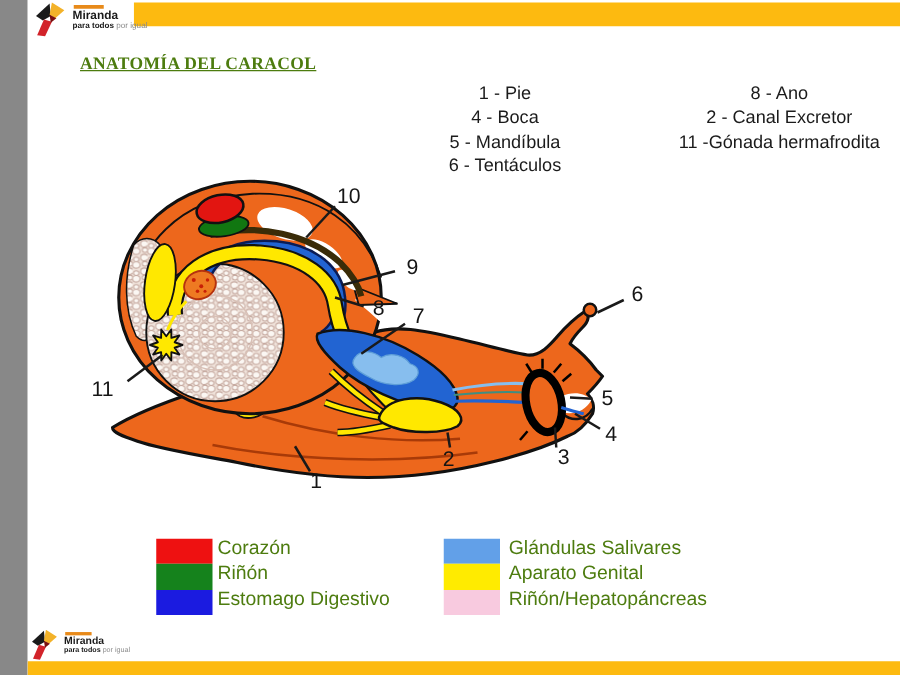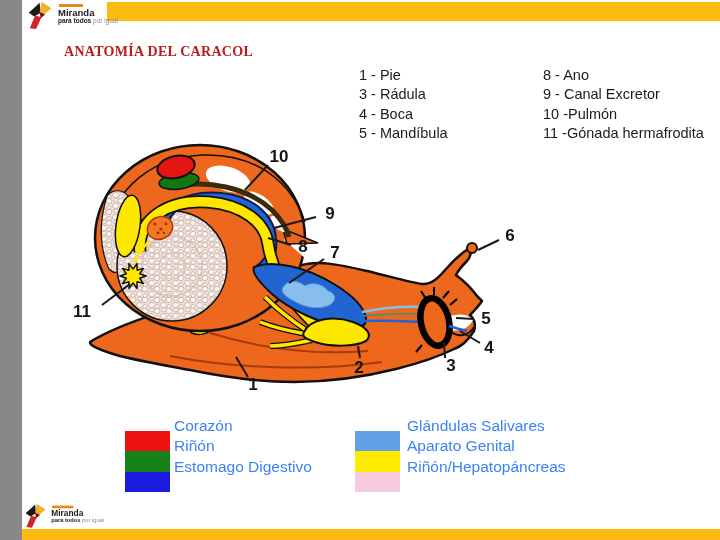--- a/index.html
+++ b/index.html
@@ -15,36 +15,36 @@
   .logo.bottom-logo{left:2px;top:503px;width:80px;height:27px;transform:scale(.88);transform-origin:top left;}
   .logo svg{width:29px;height:29px;flex:0 0 auto;}
   .logo-text{margin-left:2px;line-height:1;}
   .logo-micro{width:24px;height:2.5px;background:#E88A1A;margin:3px 0 1px 1px;}
   .logo-name{font-weight:bold;font-size:9.5px;color:#1a1a1a;letter-spacing:0;}
   .logo-tagline{font-size:6.5px;color:#1a1a1a;margin-top:1px;white-space:nowrap;}
   .logo-tagline .bold{font-weight:bold;}
   .logo-tagline .lite{color:#8a8a8a;}
 
   .title{position:absolute;left:42px;top:44px;margin:0;
-         font:bold 14px "Liberation Serif",serif;color:#b91c1c;letter-spacing:.3px;}
-
-  .list{position:absolute;top:66px;font-size:14.5px;line-height:19.3px;color:#1b1b1b;white-space:nowrap;}
+         font:bold 14px "Liberation Serif",serif;color:#4d7c0f;letter-spacing:.3px;text-decoration:underline;}
+
+  .list{position:absolute;top:66px;font-size:14.5px;line-height:19.3px;color:#1b1b1b;white-space:nowrap;text-align:center;}
   .list.left{left:337px;}
   .list.right{left:521px;}
 
   .diagram{position:absolute;left:55px;top:135px;width:460px;height:272px;}
 
   .co{position:absolute;transform:translate(-50%,-50%);
-      font-weight:bold;font-size:17px;color:#151515;white-space:nowrap;}
+      font-weight:normal;font-size:17px;color:#151515;white-space:nowrap;}
 
   .legend-swatches{position:absolute;top:431px;width:45px;}
   .legend-swatches .sw{width:45px;height:20.3px;}
   .legend-swatches.ls-left{left:103px;}
   .legend-swatches.ls-right{left:333px;}
-  .legend-labels{position:absolute;top:416px;font-size:15.5px;line-height:20.3px;color:#3b82f6;white-space:nowrap;}
+  .legend-labels{position:absolute;top:429px;font-size:15.5px;line-height:20.3px;color:#4d7c0f;white-space:nowrap;}
   .legend-labels.ll-left{left:152px;}
   .legend-labels.ll-right{left:385px;}
 </style>
 </head>
 <body>
 
 <div class="slide">
 
   <div class="ribbon top" style="background: rgb(253, 186, 16);"></div>
 
@@ -59,28 +59,27 @@
       <div class="logo-micro"></div>
       <div class="logo-name">Miranda</div>
       <div class="logo-tagline"><span class="bold">para todos</span><span class="lite"> por igual</span></div>
     </div>
   </div>
 
   <h1 class="title">ANATOMÍA DEL CARACOL</h1>
 
   <div class="list left">
     <div>1 - Pie</div>
-    <div>3 - Rádula</div>
     <div>4 - Boca</div>
     <div>5 - Mandíbula</div>
+    <div>6 - Tentáculos</div>
   </div>
   <div class="list right">
     <div>8 - Ano</div>
-    <div>9 - Canal Excretor</div>
-    <div>10 -Pulmón</div>
+    <div>2 - Canal Excretor</div>
     <div>11 -Gónada hermafrodita</div>
   </div>
 
   <svg class="diagram" viewBox="55 135 460 272">
     <defs>
       <pattern id="peb" width="12" height="11" patternUnits="userSpaceOnUse">
         <rect width="12" height="11" fill="#F0E3DB"></rect>
         <ellipse cx="3" cy="3" rx="3" ry="2.6" fill="#FBF7F3" stroke="#C3A59B" stroke-width="0.8"></ellipse>
         <ellipse cx="9.5" cy="8" rx="3" ry="2.6" fill="#FBF7F3" stroke="#C3A59B" stroke-width="0.8"></ellipse>
         <ellipse cx="10" cy="2" rx="2.2" ry="1.9" fill="#FBF7F3" stroke="#C3A59B" stroke-width="0.8"></ellipse>

